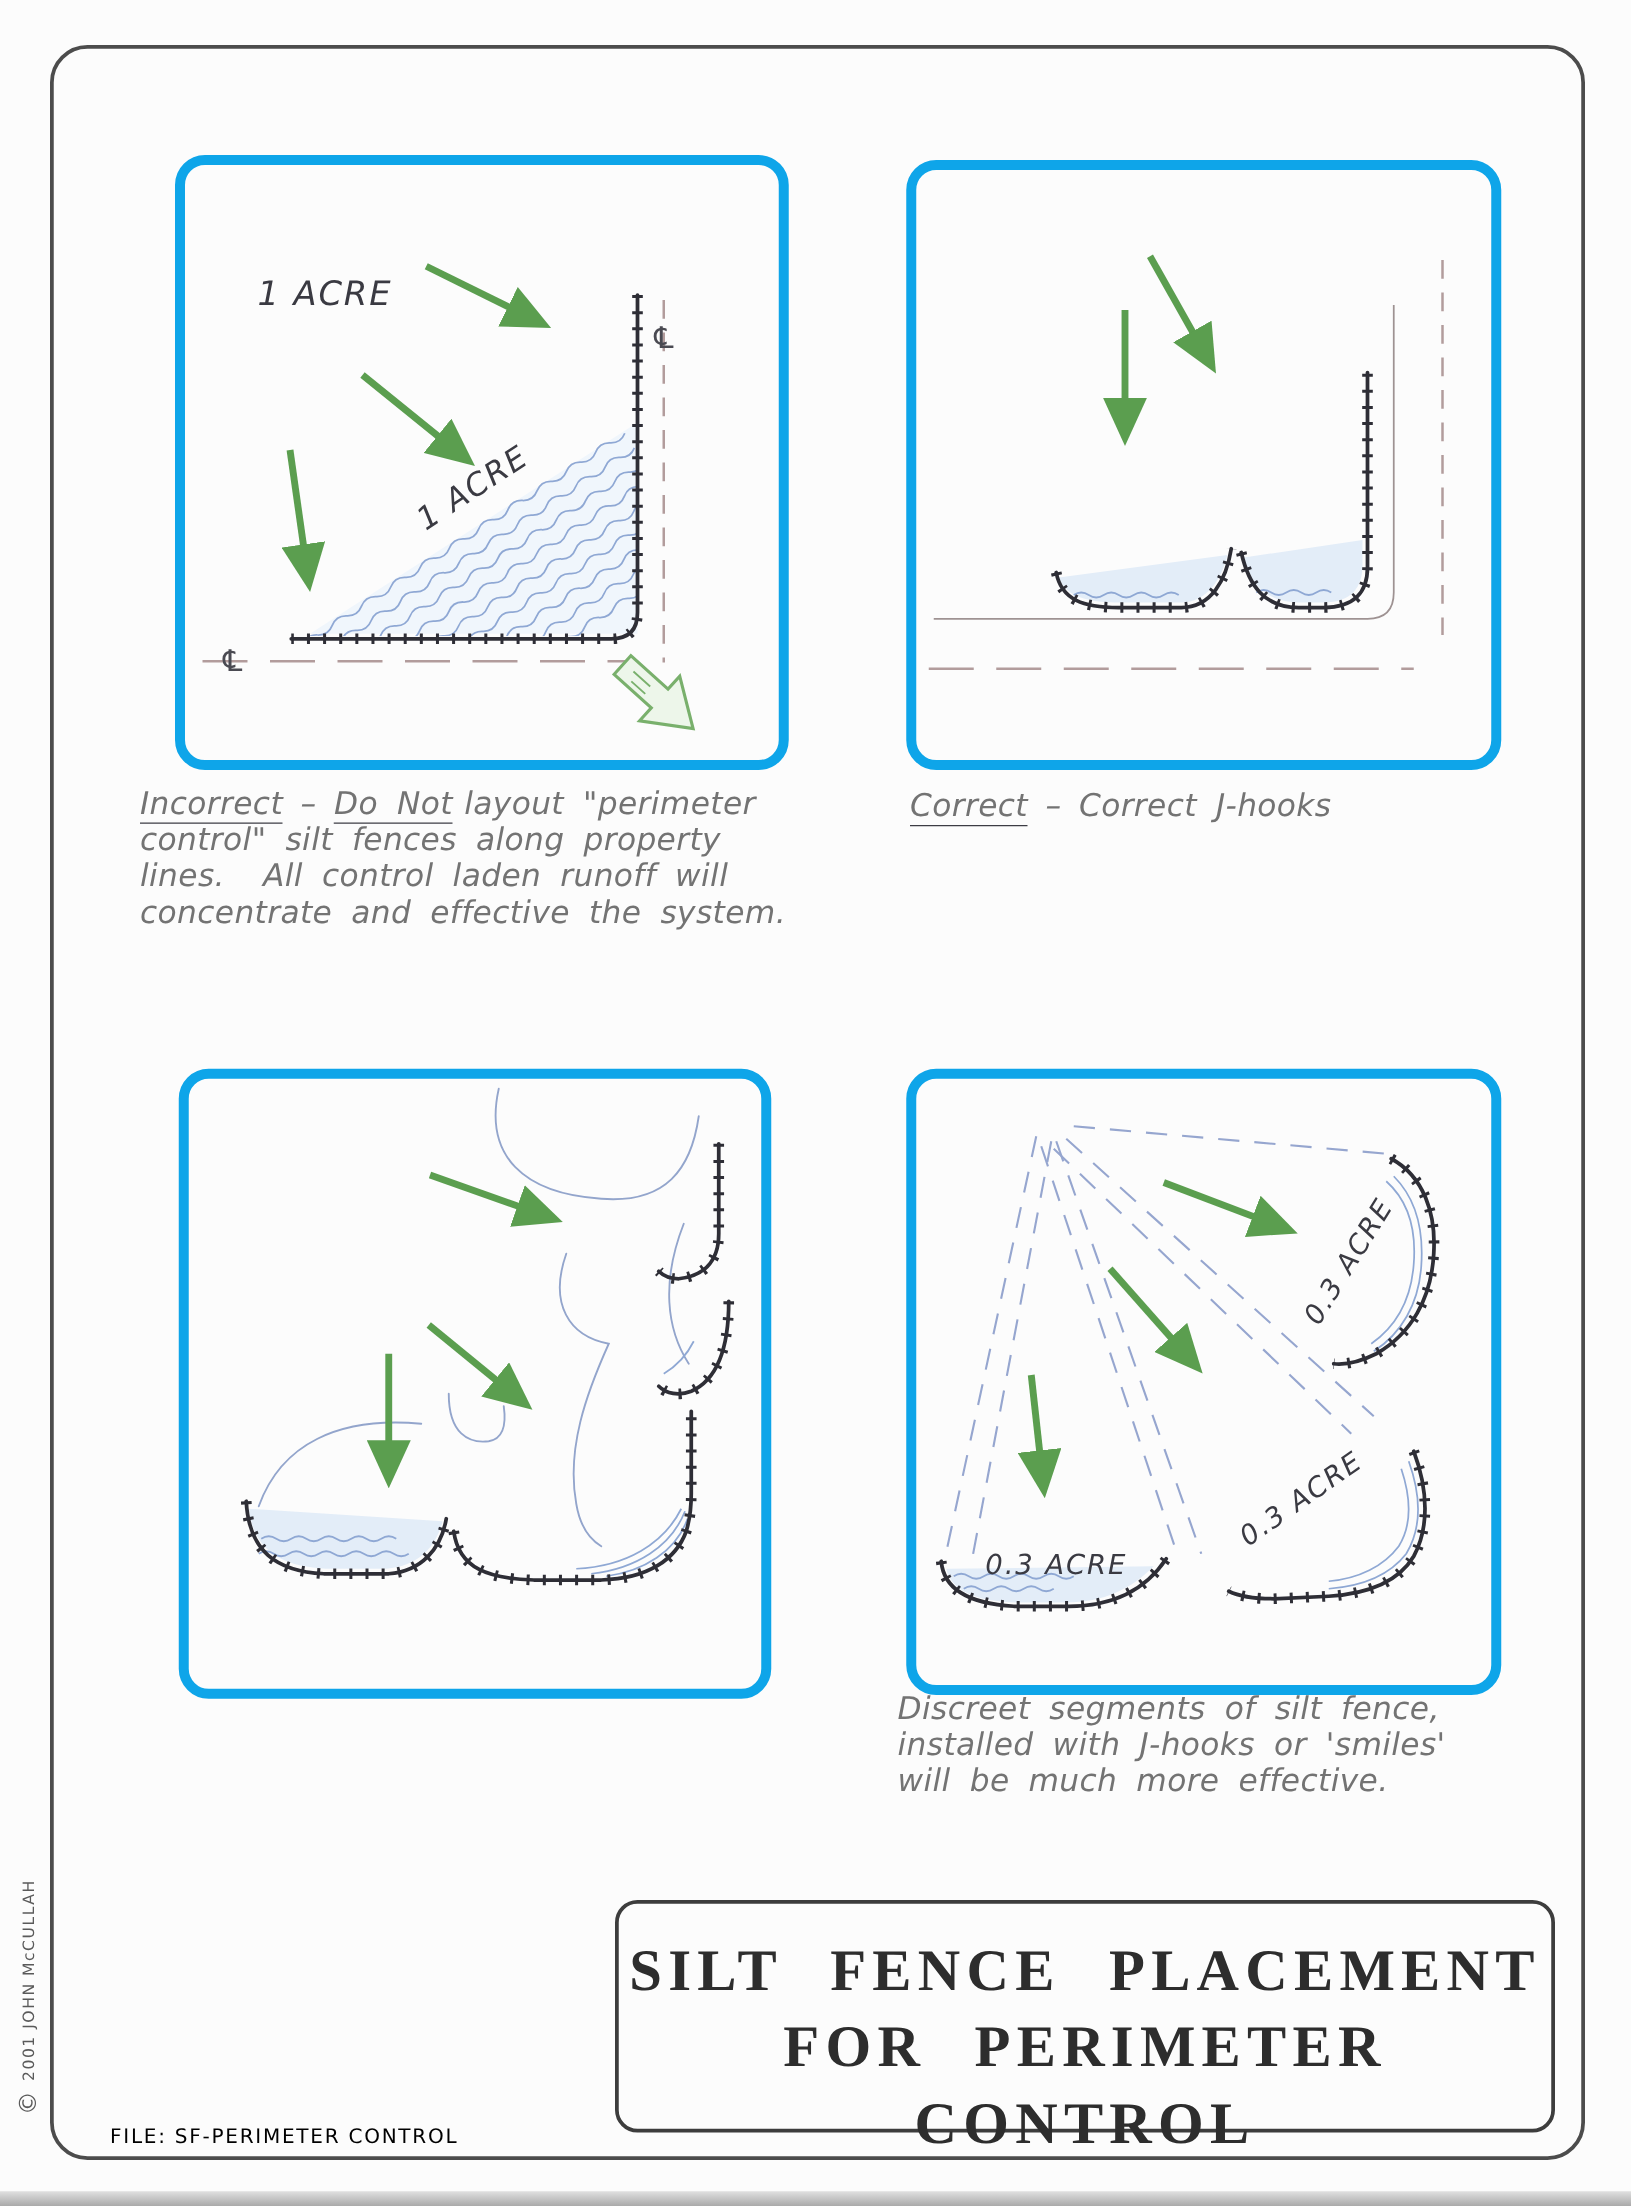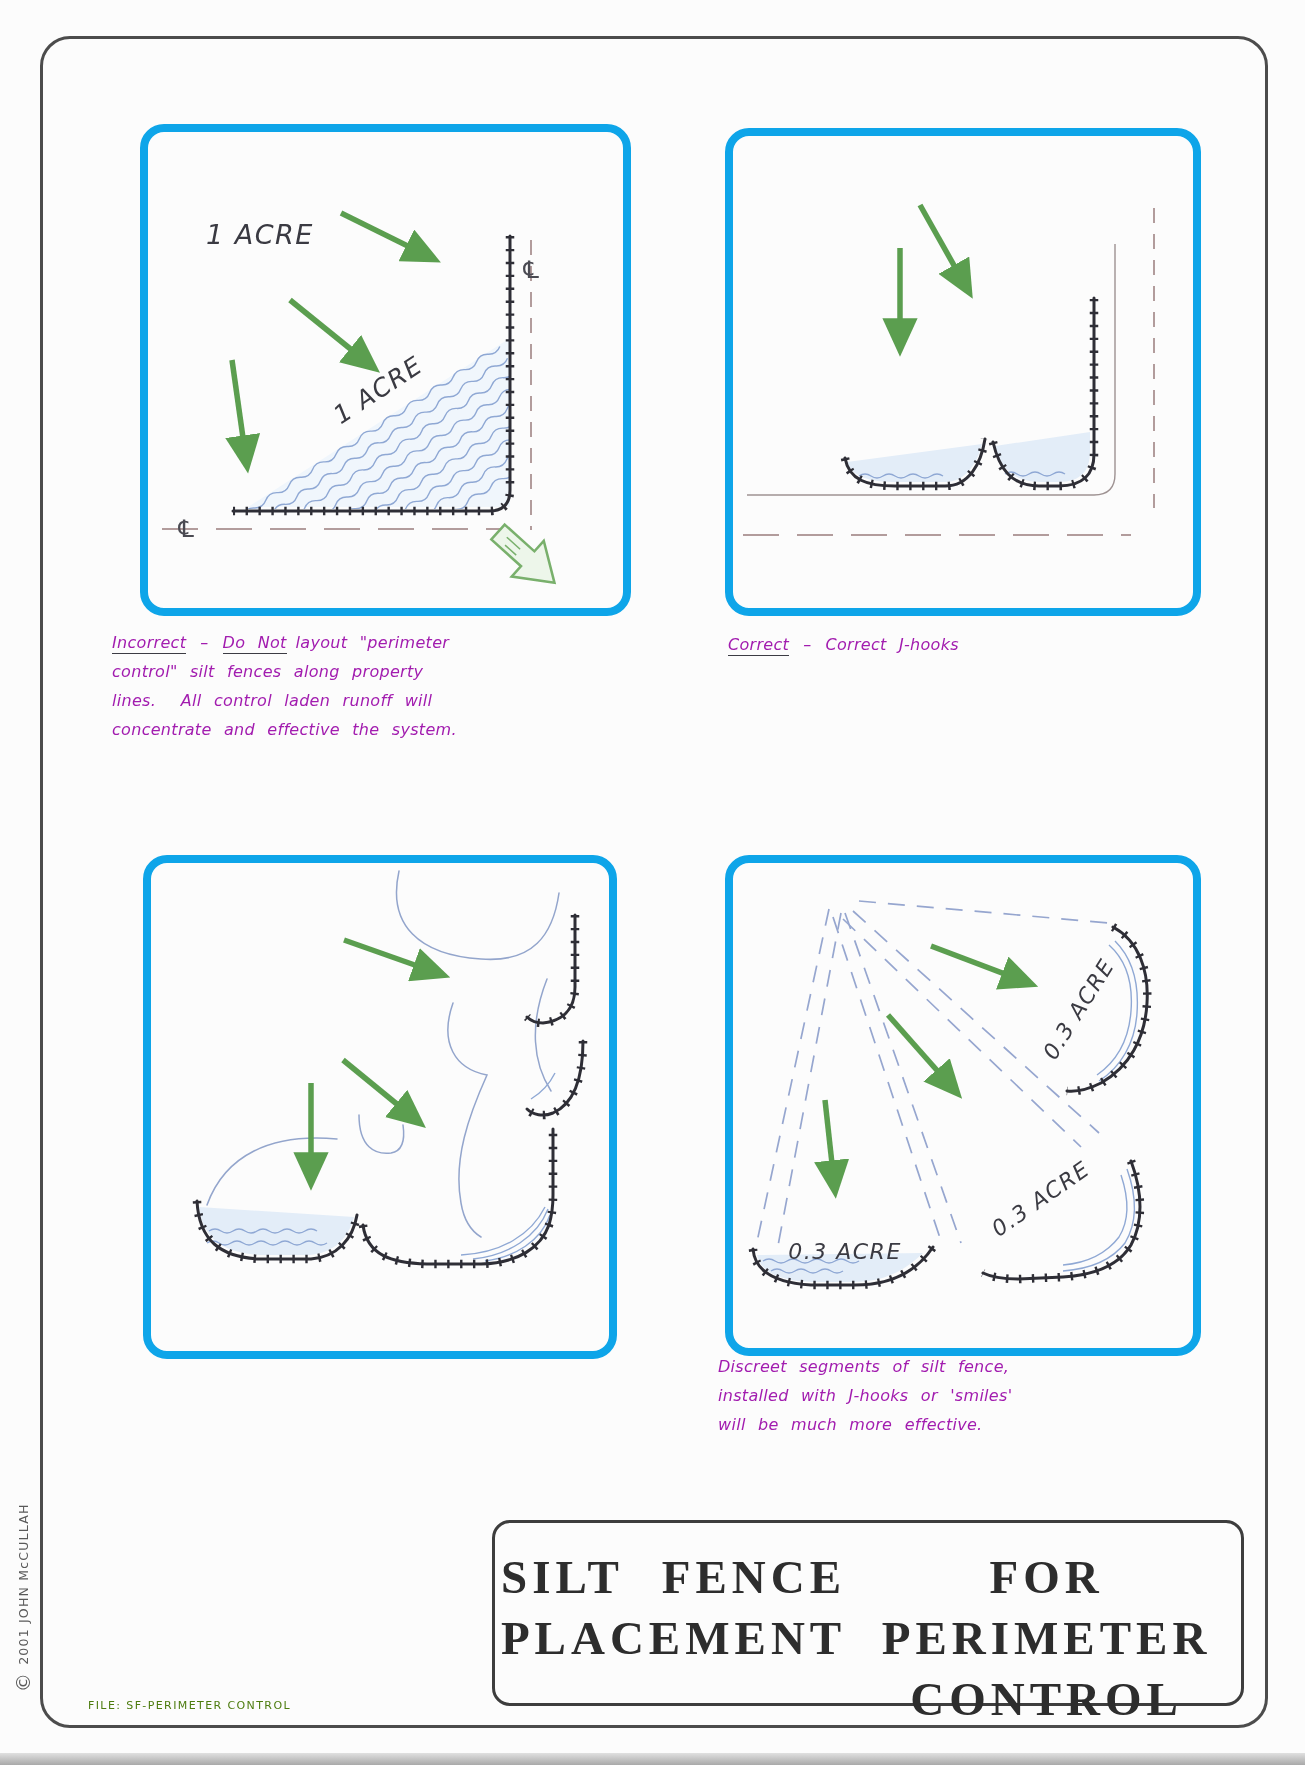--- a/index.html
+++ b/index.html
@@ -23,39 +23,39 @@
   .sedtint{fill:#f0f6fc;stroke:none;}
   .pdash{stroke:#b29c9c;stroke-width:2;stroke-dasharray:15 11;fill:none;}
   .pdash2{stroke:#b29c9c;stroke-width:2;stroke-dasharray:36 18;fill:none;}
   .thin{fill:none;stroke:#9e9292;stroke-width:1.4;}
   .bdash{stroke:#96a6cf;stroke-width:1.7;stroke-dasharray:17 12;fill:none;}
   .arrow{stroke:#5b9e4f;stroke-width:5.5;fill:none;marker-end:url(#ah);}
   .lbl{font-family:"DejaVu Sans",sans-serif;font-style:italic;fill:#3a3a42;letter-spacing:1.5px;}
   .cl{font-family:"DejaVu Sans",sans-serif;font-style:italic;fill:#4a4a52;}
 
   
-  .cap{position:absolute;font-style:italic;font-size:16px;line-height:29px;color:#a21caf;
+  .cap{position:absolute;font-style:italic;font-size:25px;line-height:29px;color:#737373;
        letter-spacing:.3px;word-spacing:7px;}
   .capline{white-space:pre-wrap;}
   .ul{border-bottom:1.6px solid #3c3c44;padding-bottom:1px;}
   .dashsep{margin:0 14px;}
   .emgap{margin-right:9px;}
 
   
   .titleblock{position:absolute;left:492px;top:1520px;width:752px;height:186px;
               border:3px solid #3d3d3d;border-radius:18px;box-sizing:border-box;
-              display:flex;justify-content:flex-start;padding-top:24px;}
+              display:flex;flex-direction:column;justify-content:flex-start;padding-top:24px;}
   .titleline{font-family:"Liberation Serif","DejaVu Serif",serif;font-weight:700;font-size:47px;
              line-height:61px;letter-spacing:5px;word-spacing:22px;color:#2d2d2d;text-align:center;}
 
   
   .copyright{position:absolute;left:12px;top:1692px;transform-origin:0 0;transform:rotate(-90deg);
              font-size:12.5px;letter-spacing:1.2px;color:#5a5a5a;white-space:nowrap;}
   .copyright .csym{font-size:19px;margin-right:7px;vertical-align:-2px;}
-  .filelabel{position:absolute;left:88px;top:1699px;font-size:11px;letter-spacing:1.4px;color:#4d7c0f;}
+  .filelabel{position:absolute;left:88px;top:1699px;font-size:16px;letter-spacing:1.4px;color:#000000;}
   .scanband{position:absolute;left:0;right:0;bottom:0;height:12px;
             background:linear-gradient(#e0e0e0,#a9a9a9);}
 </style>
 </head>
 <body>
 
 <div class="page">
 
   <svg width="0" height="0" style="position:absolute" aria-hidden="true">
     <defs>

